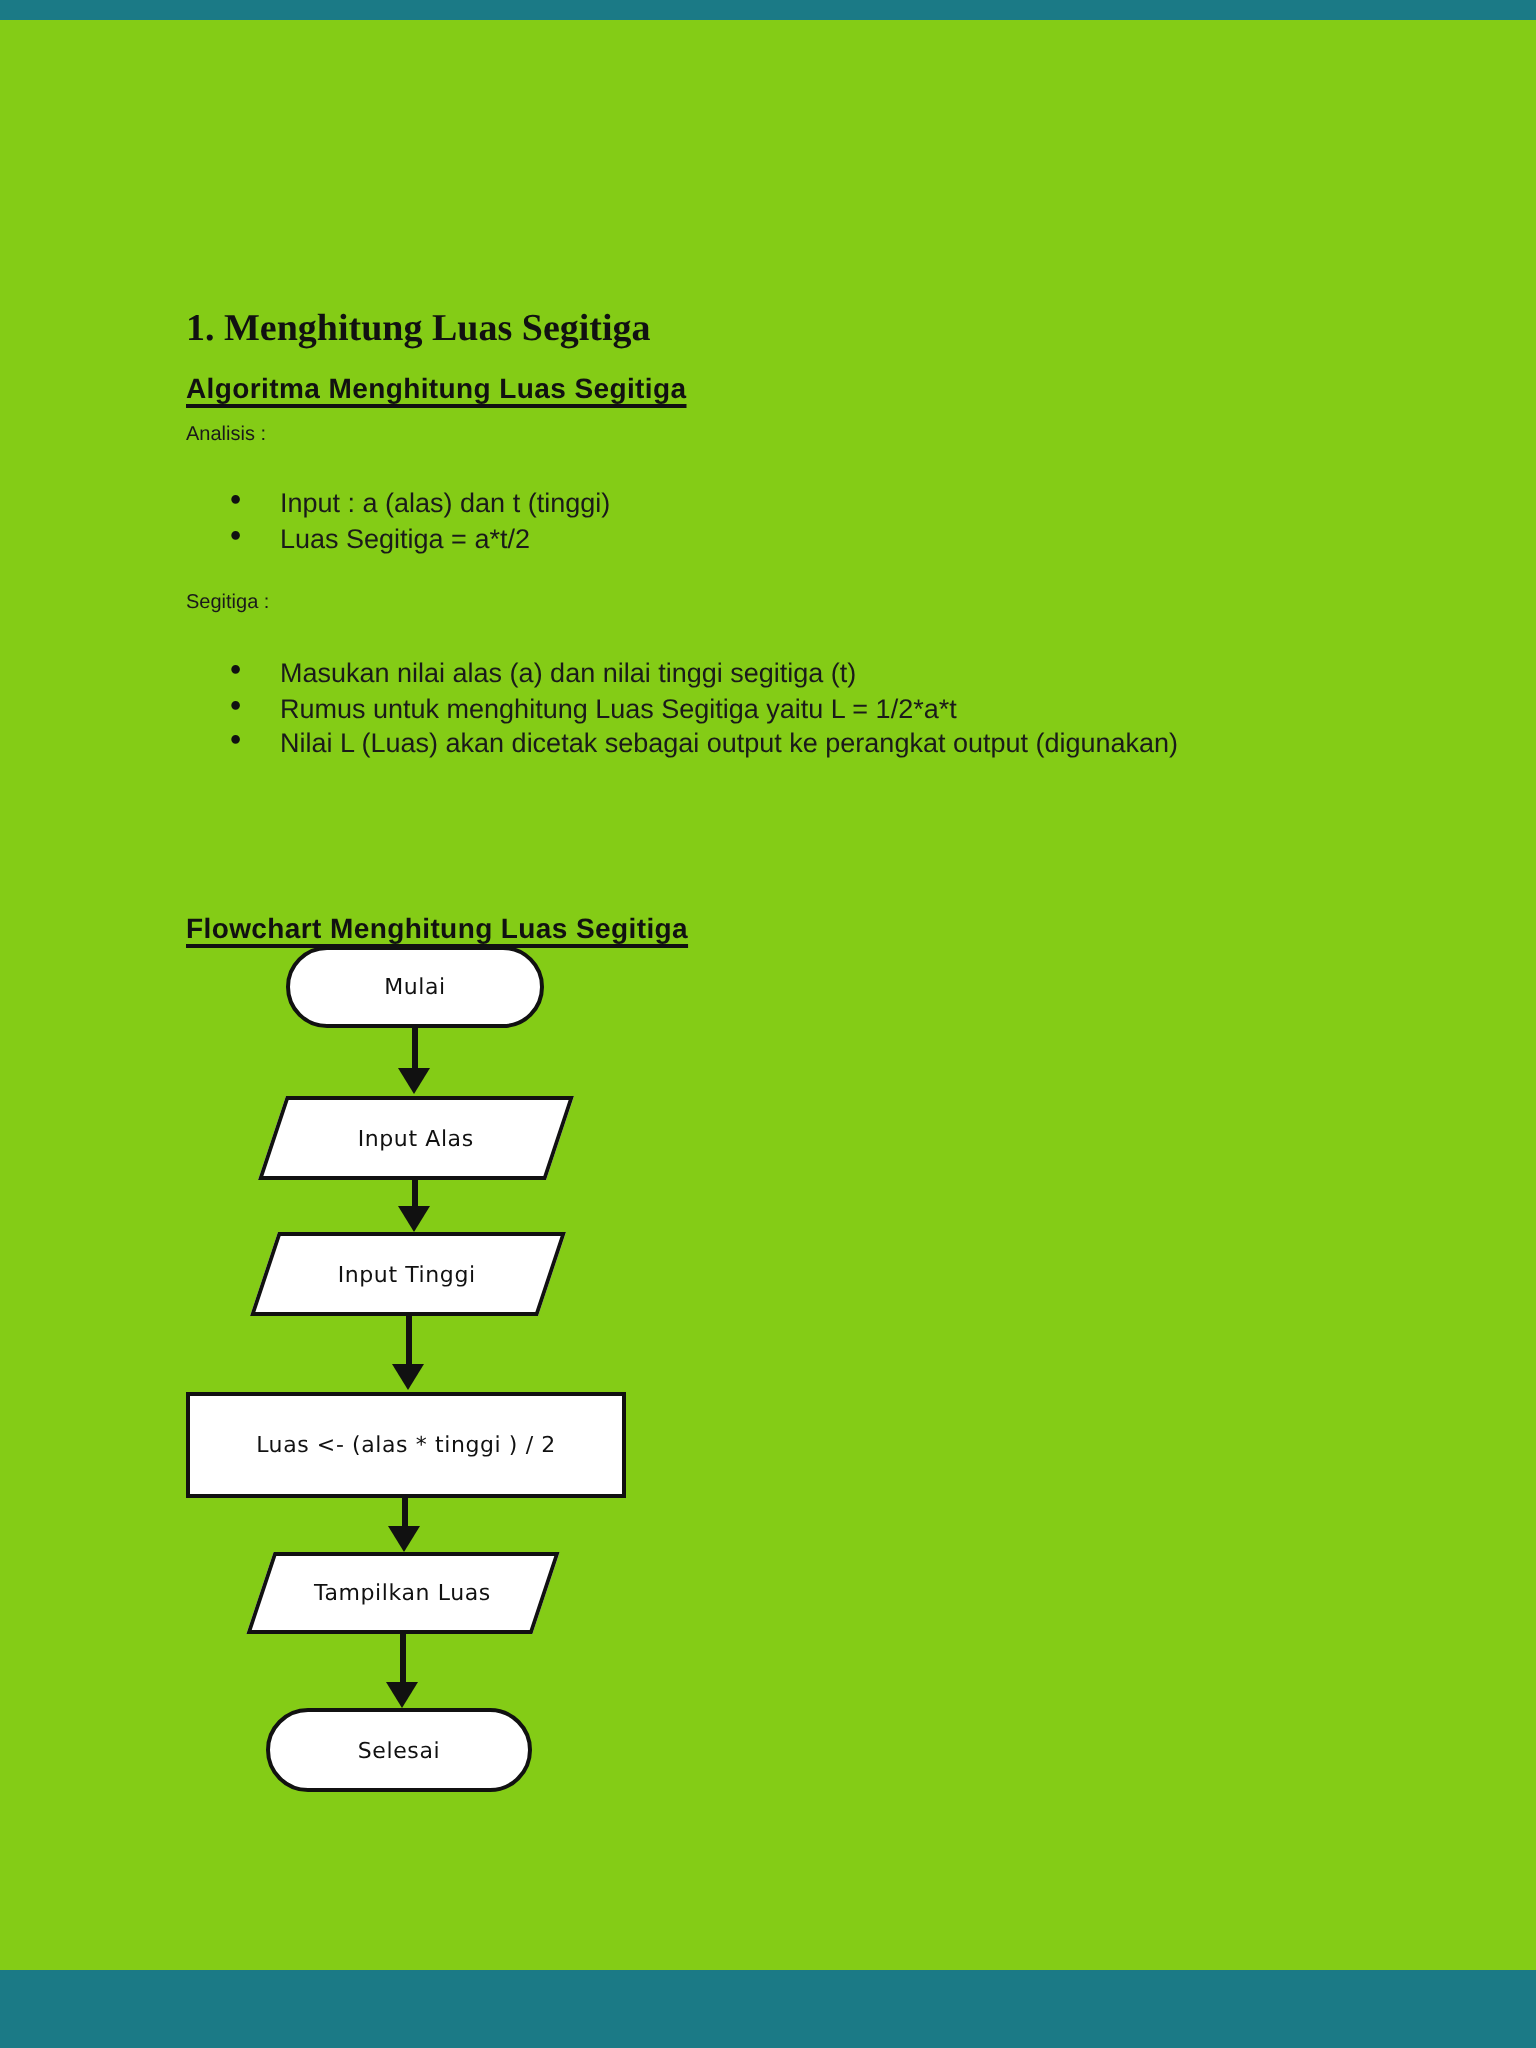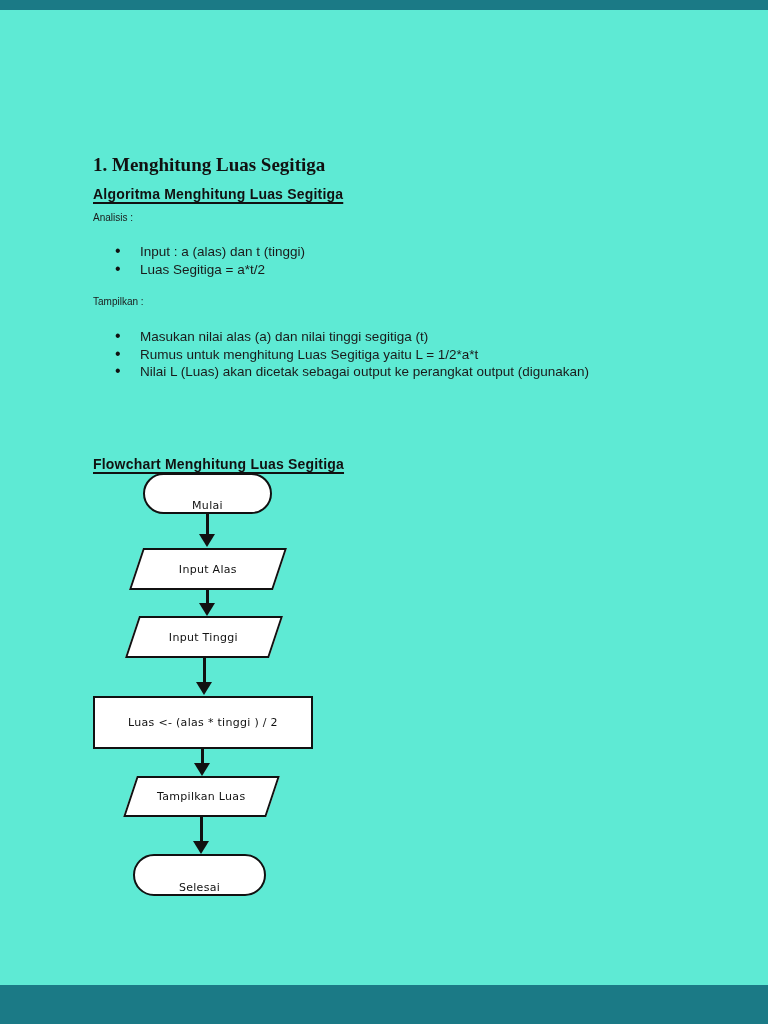--- a/index.html
+++ b/index.html
@@ -6,21 +6,21 @@
   body{
     width:768px;height:1024px;position:relative;overflow:hidden;
     background:#ffffff;
     font-family:"Liberation Sans", sans-serif;
     color:#1a1a1a;
   }
   .viewer-bar{position:absolute;left:0;width:768px;background:#1b7a86;}
   .viewer-bar.top{top:0;height:10px;}
   .viewer-bar.bottom{top:985px;height:39px;}
 
-  .page{position:absolute;left:0;top:10px;width:768px;height:975px;background:#5eead4;}
+  .page{position:absolute;left:0;top:10px;width:768px;height:975px;background:#84cc16;}
 
   .abs{position:absolute;}
   .doc-title{
     left:93px;top:144px;margin:0;
     font-family:"Liberation Serif", serif;
     font-size:19px;font-weight:bold;color:#111;
   }
   .section-heading{
     left:93px;top:176px;margin:0;
     font-size:14px;font-weight:bold;color:#111;
@@ -45,21 +45,21 @@
     font-size:16px;color:#111;
   }
 
   
   .node{
     position:absolute;display:flex;align-items:center;justify-content:center;
     border:2px solid #111;background:#fff;box-sizing:border-box;
     font-family:"DejaVu Sans", sans-serif;
     font-size:11px;color:#111;letter-spacing:0.3px;white-space:nowrap;
   }
-  .terminator{border-radius:21px;align-items:flex-end;}
+  .terminator{border-radius:21px;}
   .io{transform:skewX(-18.4deg);}
   .io .node-label{display:inline-block;transform:skewX(18.4deg);}
   .process{}
 
   .arrow{position:absolute;width:16px;}
   .arrow .shaft{position:absolute;left:6.5px;top:0;bottom:11px;width:3px;background:#111;}
   .arrow .head{
     position:absolute;left:0;bottom:0;width:0;height:0;
     border-left:8px solid transparent;border-right:8px solid transparent;
     border-top:13px solid #111;
@@ -76,21 +76,21 @@
 
   <h2 class="abs section-heading">Algoritma Menghitung Luas Segitiga</h2>
 
   <p class="abs body-label analisis-label">Analisis :</p>
 
   <ul class="abs bullets analisis-list">
     <li>Input : a (alas) dan t (tinggi)</li>
     <li>Luas Segitiga = a*t/2</li>
   </ul>
 
-  <p class="abs body-label algoritma-label">Tampilkan :</p>
+  <p class="abs body-label algoritma-label">Segitiga :</p>
 
   <ul class="abs bullets algoritma-list">
     <li>Masukan nilai alas (a) dan nilai tinggi segitiga (t)</li>
     <li>Rumus untuk menghitung Luas Segitiga yaitu L = 1/2*a*t</li>
     <li>Nilai L (Luas) akan dicetak sebagai output ke perangkat output (digunakan)</li>
   </ul>
 
   <h2 class="abs section-heading flowchart-heading">Flowchart Menghitung Luas Segitiga</h2>
 
   <div class="node terminator" style="left:143px;top:463px;width:129px;height:41px">

